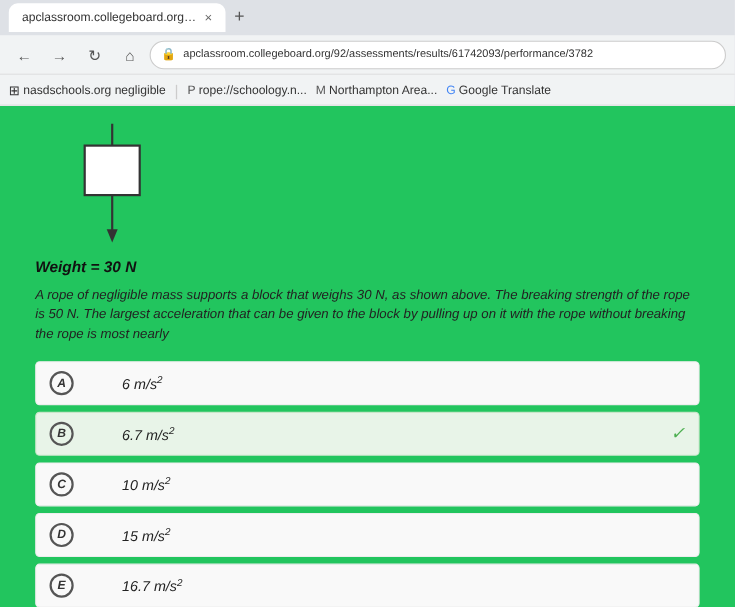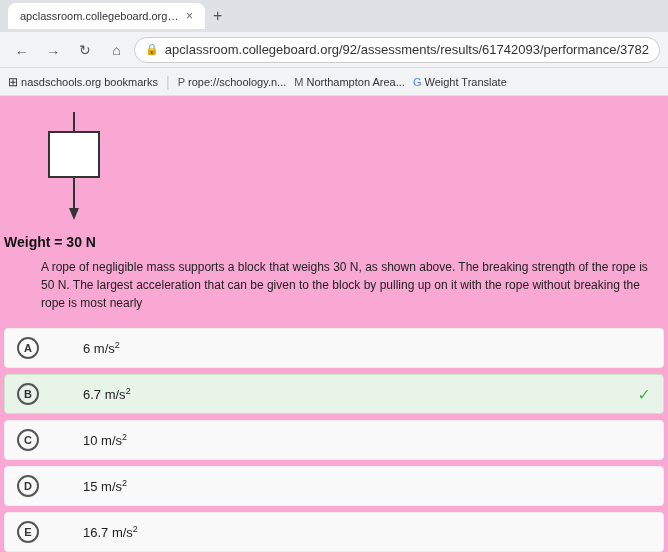--- a/index.html
+++ b/index.html
@@ -116,25 +116,26 @@
       white-space: nowrap;
     }
 
     .bookmark-separator {
       color: #ccc;
       font-size: 14px;
     }
 
     
     .page-content {
-      background: #f9a8d4;
+      background: #22c55e;
       width: 100%;
       height: calc(552px - 32px - 36px - 28px);
       overflow-y: auto;
-      padding: 16px 4px;
+      padding: 16px 32px;
+      font-style: italic;
     }
 
     
     .diagram-container {
       display: flex;
       flex-direction: column;
       align-items: flex-start;
       margin-bottom: 12px;
       margin-left: 30px;
     }
@@ -150,21 +151,20 @@
       margin-bottom: 8px;
       color: #111;
     }
 
     .problem-text {
       font-size: 12px;
       color: #222;
       line-height: 1.5;
       margin-bottom: 16px;
       max-width: 620px;
-      margin-left: 37px;
     }
 
     
     .answer-choice {
       display: flex;
       align-items: center;
       padding: 8px 12px;
       margin-bottom: 6px;
       border-radius: 4px;
       font-size: 13px;
@@ -227,41 +227,41 @@
   </div>
 
   <div class="nav-bar">
     <button class="nav-btn">←</button>
     <button class="nav-btn">→</button>
     <button class="nav-btn">↻</button>
     <button class="nav-btn">⌂</button>
 
     <div class="address-bar">
       <span class="lock-icon">🔒</span>
-      <span style="font-size:13px; color:#333;">apclassroom.collegeboard.org/92/assessments/results/61742093/performance/3782</span>
+      <span style="font-size:10px; color:#333;">apclassroom.collegeboard.org/92/assessments/results/61742093/performance/3782</span>
     </div>
   </div>
 
   <div class="bookmarks-bar">
     <span class="bookmark-item">
       <span style="font-size:12px;">⊞</span>
-      <span>nasdschools.org bookmarks</span>
+      <span>nasdschools.org negligible</span>
     </span>
     <span class="bookmark-separator">|</span>
     <span class="bookmark-item">
       <span style="font-size:11px; color:#555;">P</span>
       <span>rope://schoology.n...</span>
     </span>
     <span class="bookmark-item">
       <span style="font-size:11px; color:#555;">M</span>
       <span>Northampton Area...</span>
     </span>
     <span class="bookmark-item">
       <span style="font-size:11px; color:#4285F4;">G</span>
-      <span>Weight Translate</span>
+      <span>Google Translate</span>
     </span>
   </div>
 
 </div>
 
 <div class="page-content">
 
   <div class="diagram-container">
     <svg class="diagram-svg" viewBox="0 0 80 110">
 

